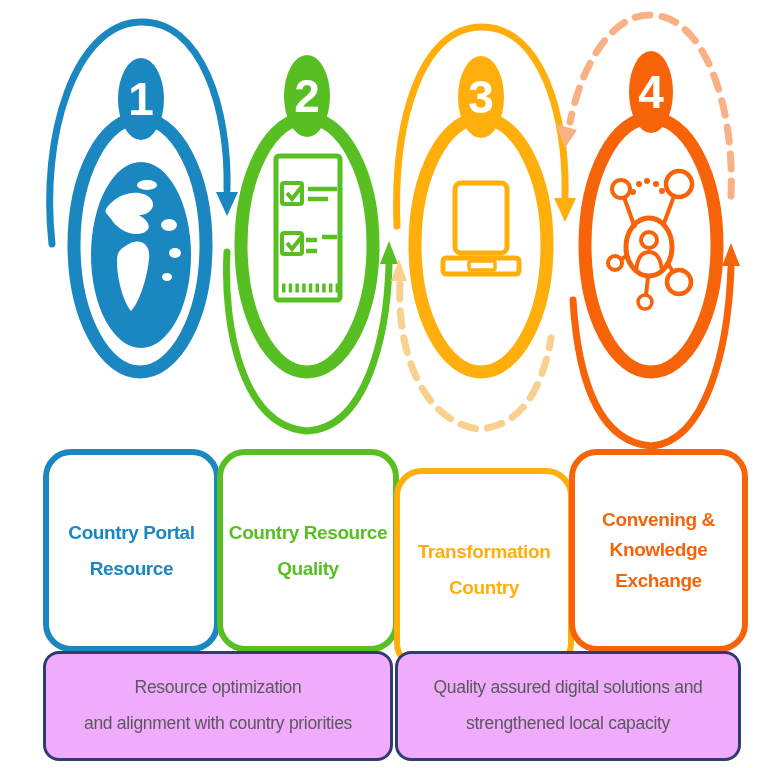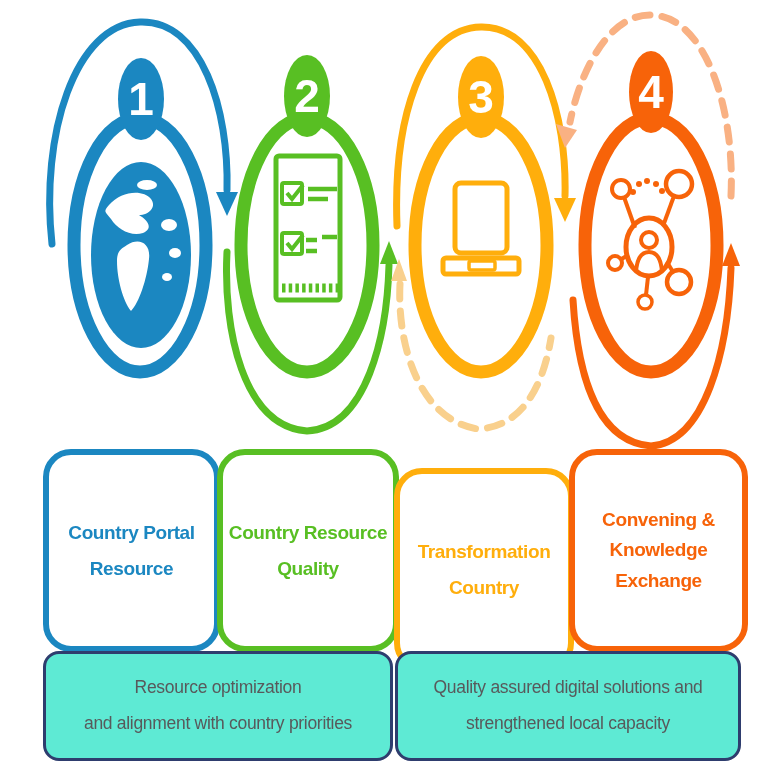--- a/index.html
+++ b/index.html
@@ -16,21 +16,21 @@
     position:absolute;background:#ffffff;border-radius:28px;
     display:flex;align-items:center;justify-content:center;text-align:center;
     font-weight:bold;font-size:19px;line-height:1.85;letter-spacing:-0.4px;
   }
   .step-card .line{display:block;white-space:nowrap;}
   .card-blue  {border:6px solid #1b87c1;color:#1b87c1;}
   .card-green {border:6px solid #58bf23;color:#58bf23;}
   .card-yellow{border:6px solid #ffae0c;color:#ffae0c;margin-top:19px;}
   .card-orange{border:6px solid #f76309;color:#f76309;}
   .outcome-box{
-    position:absolute;background:#5eead4;border:3px solid #2e3d6e;border-radius:16px;
+    position:absolute;background:#f0abfc;border:3px solid #2e3d6e;border-radius:16px;
     display:flex;flex-direction:column;align-items:center;justify-content:center;text-align:center;
     color:#58595b;font-size:17.5px;line-height:2.05;letter-spacing:-0.3px;
   }
   .outcome-box .line{display:block;white-space:nowrap;}
 </style>
 </head>
 <body>
 
 <div id="canvas">
 

